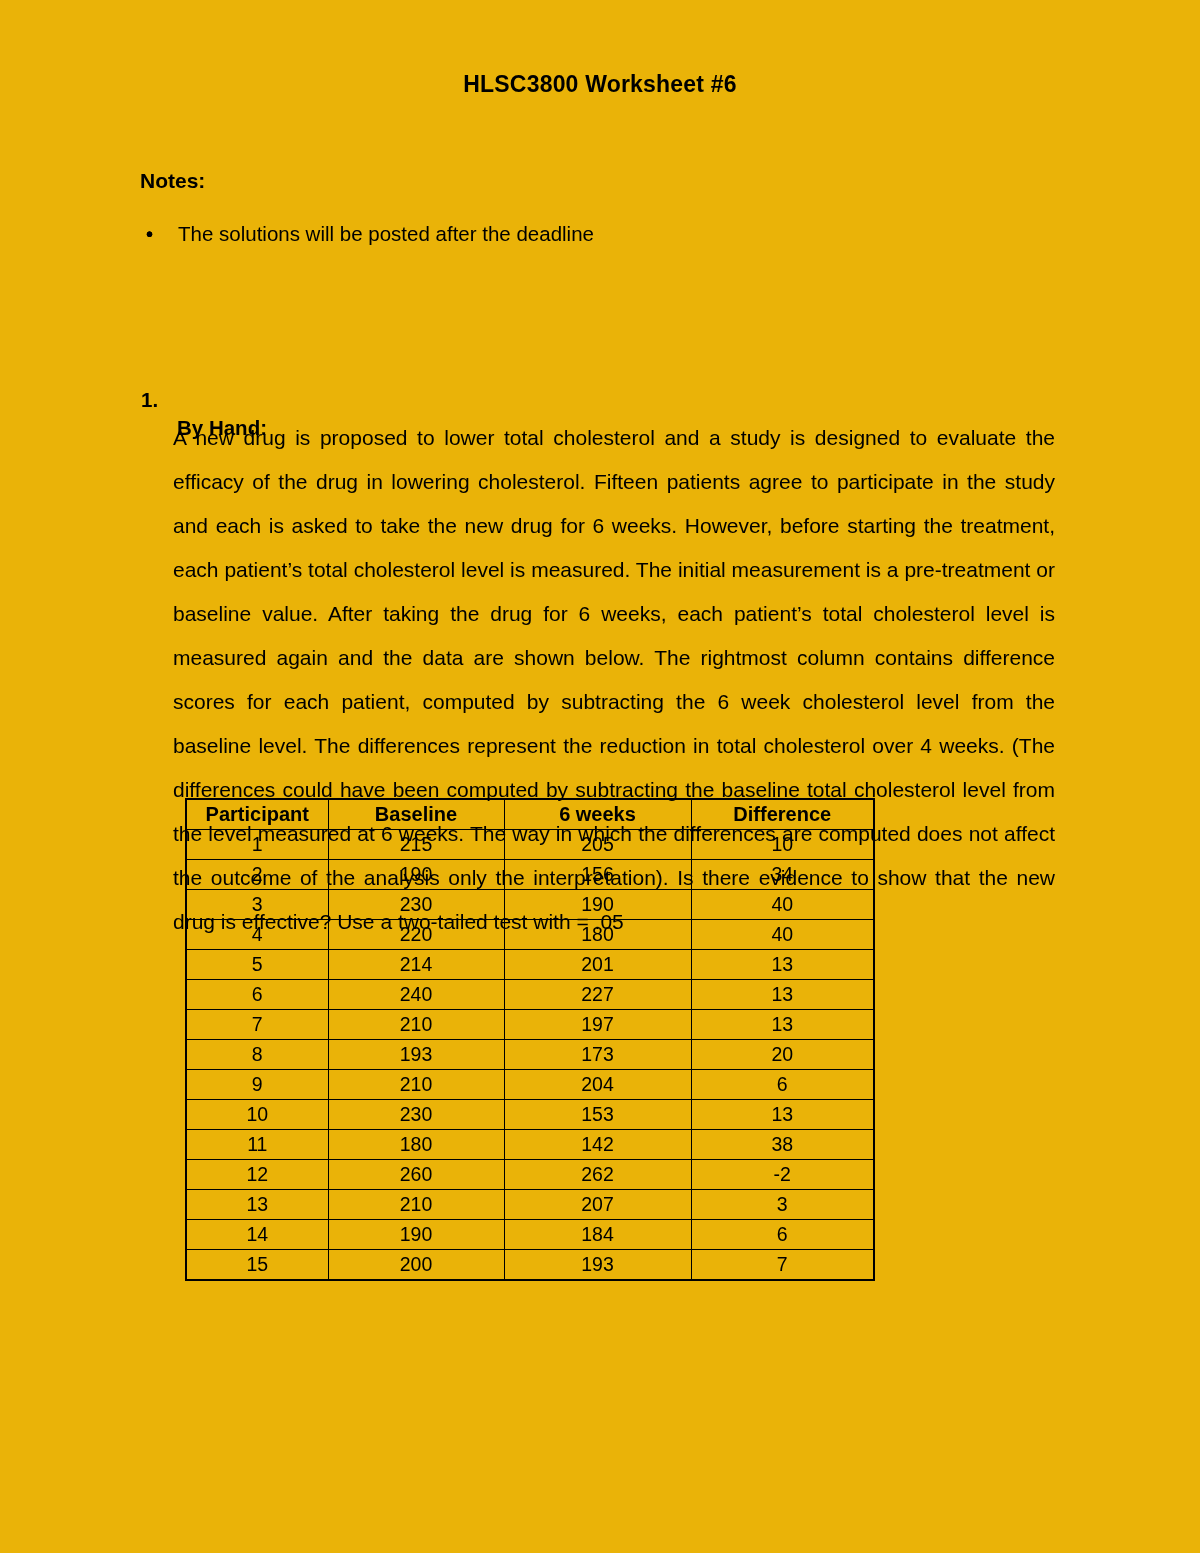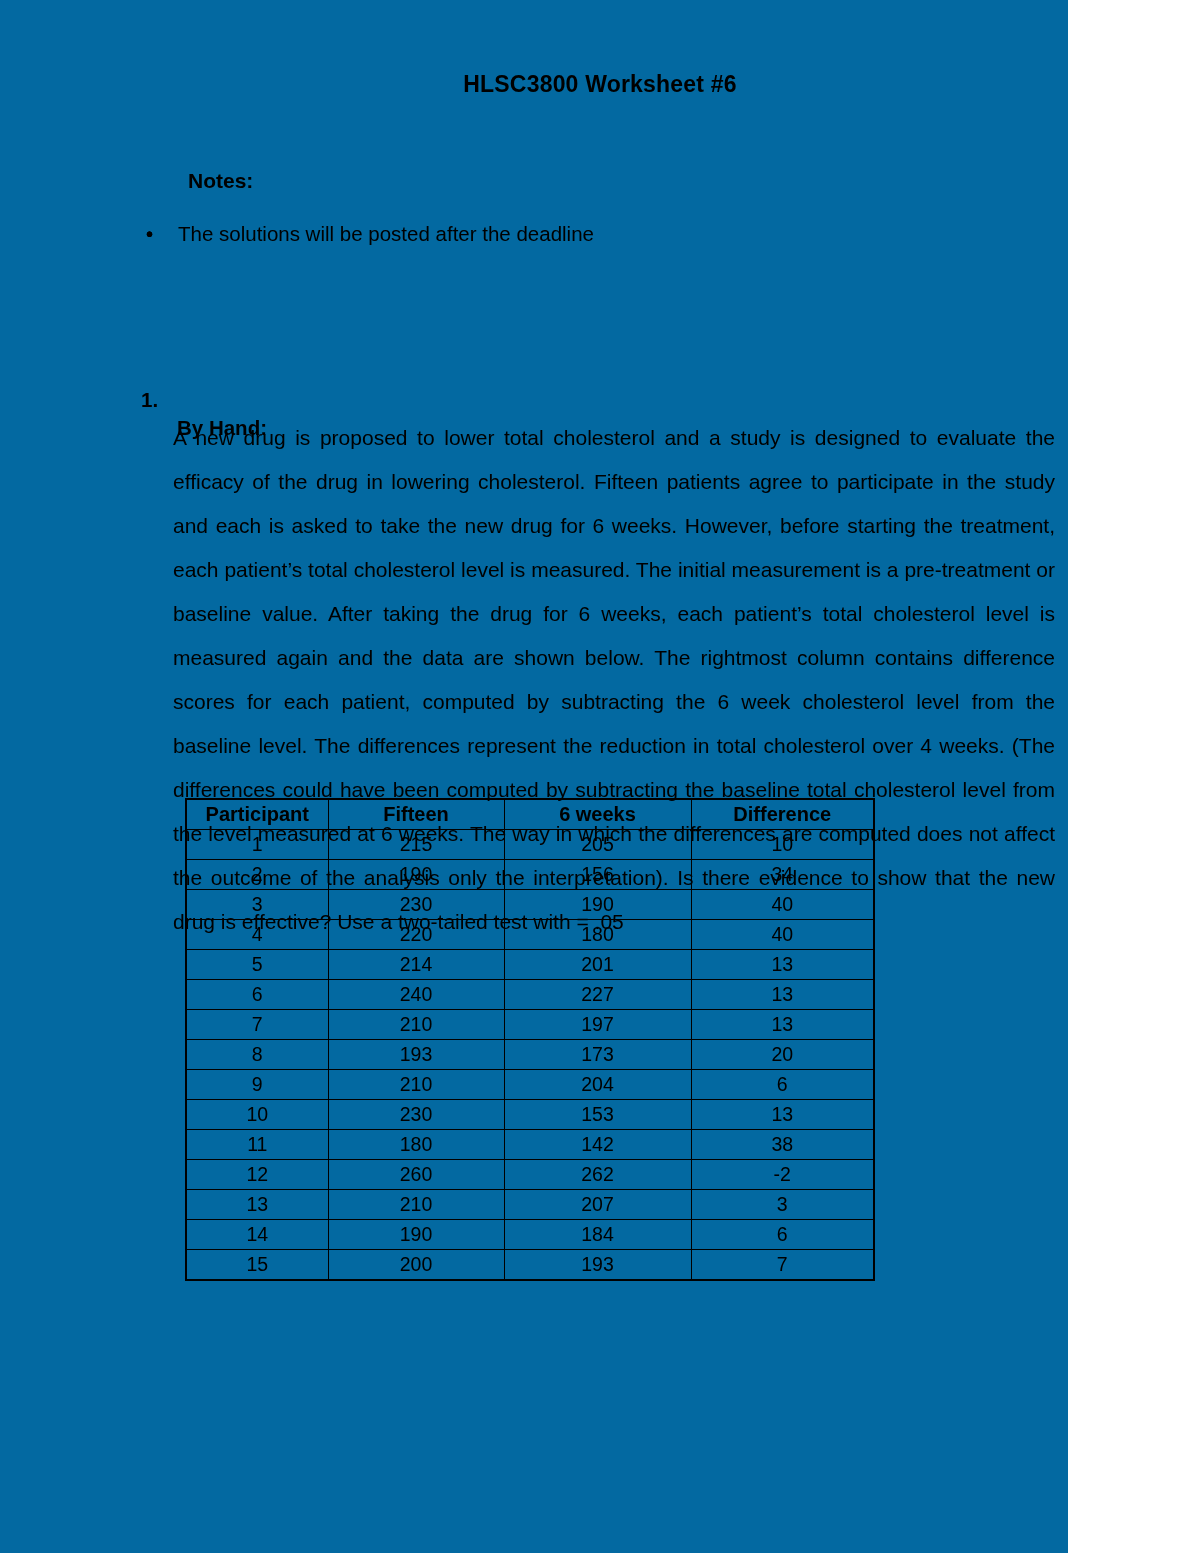--- a/index.html
+++ b/index.html
@@ -6,23 +6,23 @@
     margin: 0;
     padding: 0;
     background: #ffffff;
   }
   body {
     font-family: "Liberation Sans", sans-serif;
     color: #000000;
   }
   .page {
     position: relative;
-    width: 1068px;
+    width: 1200px;
     height: 1553px;
-    background: #0369a1;
+    background: #eab308;
     overflow: hidden;
   }
 
   
   .doc-title {
     position: absolute;
     left: 0;
     top: 70px;
     width: 1200px;
     text-align: center;
@@ -33,21 +33,20 @@
   }
 
   
   .notes-heading {
     position: absolute;
     left: 140px;
     top: 168px;
     font-size: 21px;
     font-weight: bold;
     line-height: 26px;
-    margin-left: 48px;
   }
 
   
   .notes-list {
     position: absolute;
     left: 140px;
     top: 218px;
     width: 890px;
   }
   .bullet-item {
@@ -161,21 +160,21 @@
     <table class="data-table">
       <colgroup>
         <col class="col-participant">
         <col class="col-baseline">
         <col class="col-sixweeks">
         <col class="col-difference">
       </colgroup>
       <thead>
         <tr>
           <th>Participant</th>
-          <th>Fifteen</th>
+          <th>Baseline</th>
           <th>6 weeks</th>
           <th>Difference</th>
         </tr>
       </thead>
       <tbody>
           <tr>
             <td>1</td>
             <td>215</td>
             <td>205</td>
             <td>10</td>

